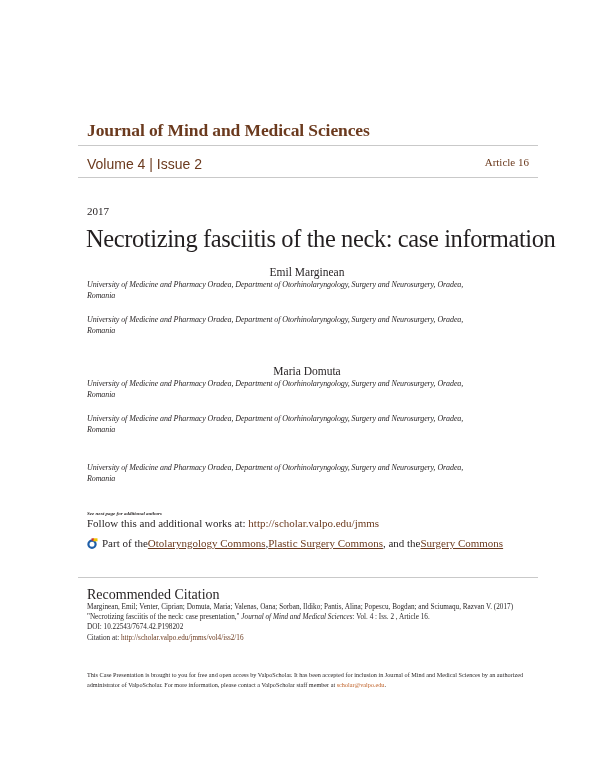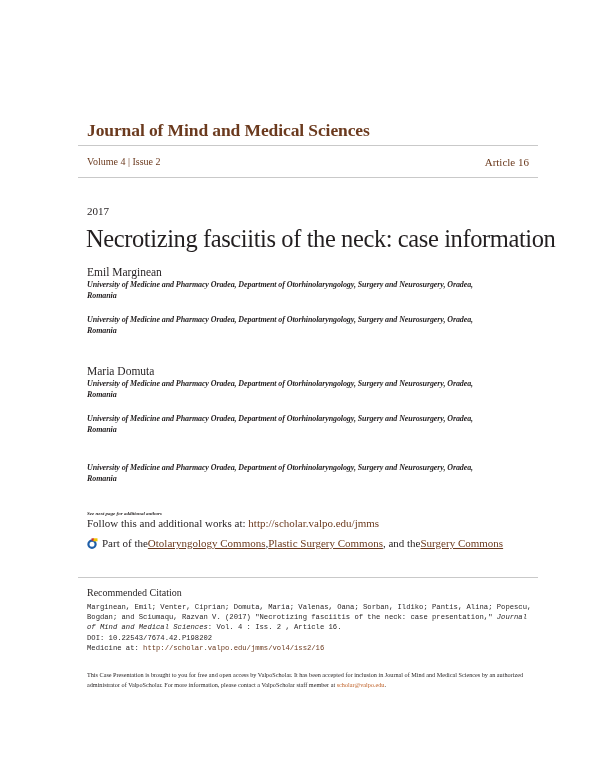--- a/index.html
+++ b/index.html
@@ -4,43 +4,43 @@
 <style>
   html, body { margin: 0; padding: 0; background: #ffffff; }
   body { width: 600px; height: 776px; position: relative; overflow: hidden;
          font-family: "DejaVu Serif", "Liberation Serif", serif; color: #231f20; }
   .page { position: absolute; left: 8px; top: 0; width: 600px; height: 776px; }
   .abs { position: absolute; }
 
   .journal-title { left: 79px; top: 120px; font-family: "Liberation Serif", serif; font-weight: bold;
                    font-size: 17.5px; color: #6b3a1e; letter-spacing: -0.1px; }
   .rule { left: 70px; width: 460px; height: 1px; background: #c9c9c9; }
-  .vol { left: 79px; top: 156px; font-family: Liberation Serif, serif; font-size: 10px; color: #6b3a1e; text-align: center; }
+  .vol { left: 79px; top: 156px; font-family: Liberation Sans, sans-serif; font-size: 14px; color: #6b3a1e; text-align: center; }
   .article { right: 79px; top: 156px; font-family: "Liberation Serif", serif; font-size: 11px; color: #6b3a1e; }
 
   .year { left: 79px; top: 205px; font-family: "Liberation Serif", serif; font-size: 11px; color: #231f20; }
   .title { left: 78px; top: 225px; font-family: "Liberation Serif", serif; font-size: 24.5px; color: #231f20;
            letter-spacing: -0.4px; white-space: nowrap; }
 
   .author { left: 79px; width: 440px; }
-  .author-name { font-family: "Liberation Serif", serif; font-size: 11.5px; color: #231f20; line-height: 14px; }
+  .author-name { font-family: "Liberation Serif", serif; font-size: 11.5px; color: #231f20; line-height: 14px; text-align: center; }
   .author-aff { font-family: "Liberation Serif", serif; font-style: italic; font-size: 8px; color: #231f20;
-                line-height: 11px; letter-spacing: -0.1px; font-weight: bold; }
+                line-height: 11px; letter-spacing: -0.1px; }
 
   .seenext { left: 79px; top: 511px; font-family: "Liberation Serif", serif; font-style: italic; font-weight: bold;
              font-size: 5px; color: #231f20; }
   .follow { left: 79px; top: 517px; font-family: "Liberation Serif", serif; font-size: 11px; color: #231f20; white-space: nowrap; }
   .follow a, .partof a { color: #6b3a1e; text-decoration: none; }
   .partof { left: 79px; top: 537px; font-family: "Liberation Serif", serif; font-size: 11px; color: #231f20;
             white-space: nowrap; display: flex; align-items: center; }
   .partof a { text-decoration: underline; }
   .commons-icon { width: 11px; height: 11px; margin-right: 4px; position: relative; display: inline-block; }
 
-  .rec-title { left: 79px; top: 587px; font-family: "Liberation Serif", serif; font-size: 10px; color: #231f20; }
-  .citation { left: 79px; top: 602px; width: 450px; font-family: Liberation Mono, monospace; font-size: 7.2px;
+  .rec-title { left: 79px; top: 587px; font-family: "Liberation Serif", serif; font-size: 14px; color: #231f20; }
+  .citation { left: 79px; top: 602px; width: 450px; font-family: Liberation Serif, serif; font-size: 7.2px;
               line-height: 10.2px; color: #231f20; }
   .citation a { color: #6b3a1e; text-decoration: none; }
 
   .footer-note { left: 79px; top: 670px; width: 450px; font-family: "Liberation Serif", serif; font-size: 6.2px;
                  line-height: 10px; color: #231f20; }
   .footer-note a { color: #c0632a; text-decoration: none; }
 </style>
 </head>
 <body>
 
@@ -96,19 +96,19 @@
       <a>Plastic Surgery Commons</a>
       <span>, and the </span>
       <a>Surgery Commons</a>
   </div>
 
   <div class="abs rule" style="top:577px"></div>
   <div class="abs rec-title">Recommended Citation</div>
   <div class="abs citation">
     <span>Marginean, Emil; Venter, Ciprian; Domuta, Maria; Valenas, Oana; Sorban, Ildiko; Pantis, Alina; Popescu, Bogdan; and Sciumaqu, Razvan V. (2017) "Necrotizing fasciitis of the neck: case presentation," </span><i>Journal of Mind and Medical Sciences</i><span>: Vol. 4 : Iss. 2 , Article 16.</span><br>
     <span>DOI: 10.22543/7674.42.P198202</span><br>
-    <span>Medicine at: </span><a>http://scholar.valpo.edu/jmms/vol4/iss2/16</a>
+    <span>Citation at: </span><a>http://scholar.valpo.edu/jmms/vol4/iss2/16</a>
   </div>
 
   <div class="abs footer-note">
     <span>This Case Presentation is brought to you for free and open access by ValpoScholar. It has been accepted for inclusion in Journal of Mind and Medical Sciences by an authorized administrator of ValpoScholar. For more information, please contact a ValpoScholar staff member at </span><a>scholar@valpo.edu</a><span>.</span>
   </div>
 </div>
 
 </body></html>

